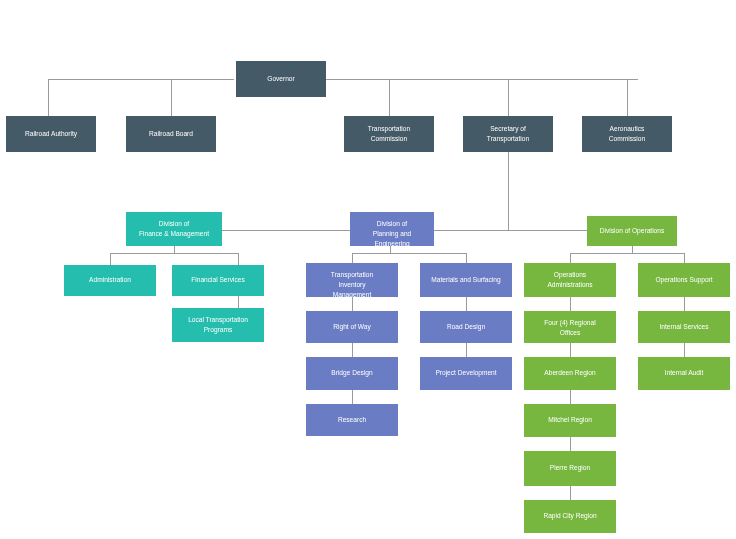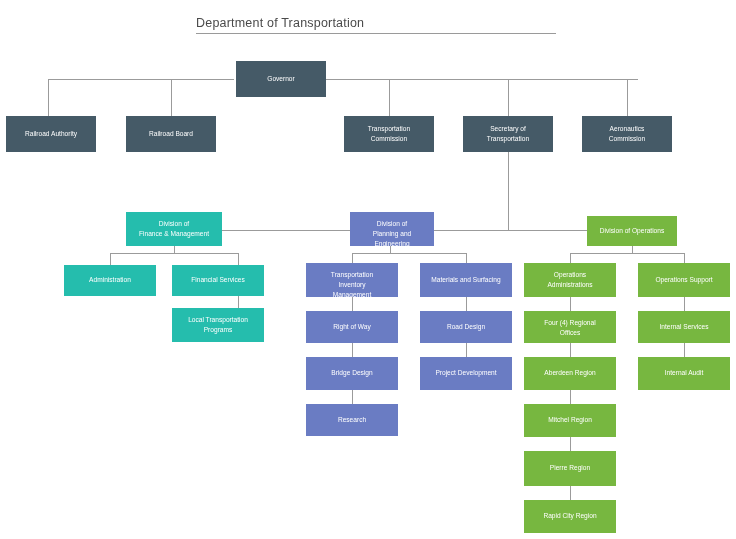--- a/index.html
+++ b/index.html
@@ -67,21 +67,20 @@
   .node.clipped {
     align-items: flex-start;
     padding-top: 7px;
   }
 </style>
 </head>
 <body>
 
 <div id="canvas">
 
-  <div id="chart-title">Department of Transportation</div>
 
   <div class="conn h" style="left:48px;  top:79px;  width:186px;"></div>
 
   <div class="conn h" style="left:326px; top:79px;  width:312px;"></div>
 
   <div class="conn v" style="left:48px;  top:79px;  height:37px;"></div>
   <div class="conn v" style="left:171px; top:79px;  height:37px;"></div>
   <div class="conn v" style="left:389px; top:79px;  height:37px;"></div>
   <div class="conn v" style="left:508px; top:79px;  height:37px;"></div>
   <div class="conn v" style="left:627px; top:79px;  height:37px;"></div>

